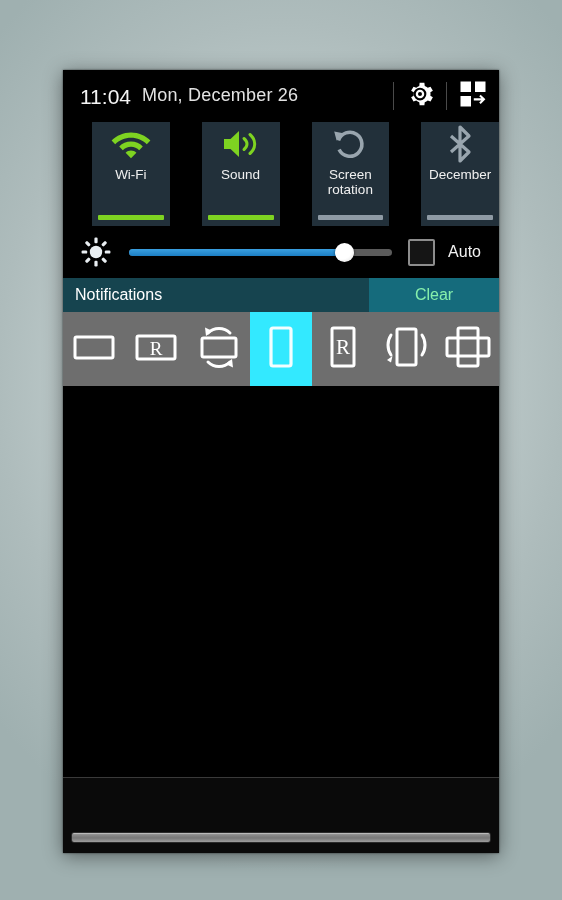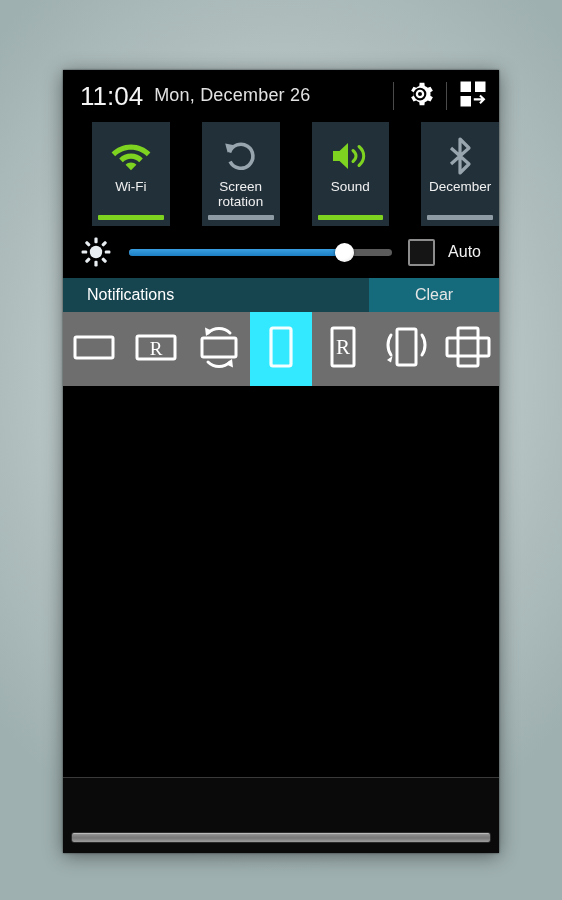--- a/index.html
+++ b/index.html
@@ -35,21 +35,21 @@
   #status-bar {
     height: 52px;
     background: #000000;
     display: flex;
     align-items: center;
     padding: 0 0 0 17px;
     position: relative;
   }
   .clock {
     color: #f4f4f4;
-    font-size: 26px;
+    font-size: 21px;
     font-weight: 300;
     letter-spacing: 0px;
     line-height: 1;
     font-family: "Liberation Sans", sans-serif;
   }
   .date {
     color: #e2e2e2;
     font-size: 18px;
     margin-left: 11px;
     letter-spacing: 0.2px;
@@ -83,21 +83,20 @@
     gap: 3px;
     padding: 0 0 0 0;
   }
   .tile {
     flex: 1 1 0;
     background: #22303a;
     display: flex;
     flex-direction: column;
     align-items: center;
     position: relative;
-    padding-top: 12px;
     min-width: 0;
     margin-left: 29px;
   }
   .tile-icon {
     height: 44px;
     display: flex;
     align-items: center;
     justify-content: center;
   }
   .tile-label {
@@ -183,32 +182,32 @@
   #notif-header {
     height: 34px;
     display: flex;
     background: #16444f;
     align-items: stretch;
   }
   #notif-title {
     flex: 1 1 auto;
     display: flex;
     align-items: center;
-    padding-left: 24px;
+    padding-left: 12px;
     color: #ffffff;
     font-size: 16px;
     background: #16444f;
   }
   #clear-button {
     width: 130px;
     background: #156b7c;
     display: flex;
     align-items: center;
     justify-content: center;
-    color: #e5e5e5;
+    color: #86efac;
     font-size: 16px;
   }
 
   
   #orientation-strip {
     height: 74px;
     background: #6e6e6e;
     display: flex;
     align-items: stretch;
   }
@@ -287,40 +286,40 @@
           <path fill="#7ed321" d="M21 22.4c-2.1 0-4 .9-5.4 2.3L21 30.2l5.4-5.5c-1.4-1.4-3.3-2.3-5.4-2.3z"></path>
         </svg>
       </div>
       <div class="tile-label">Wi-Fi</div>
       <div class="tile-bar on"></div>
     </div>
 
 
     <div class="tile">
       <div class="tile-icon">
-        <svg width="38" height="38" viewBox="0 0 38 38">
-          <path fill="none" stroke="#99a5ae" stroke-width="3.6" d="M7.5 15.5a12 12 0 1 1 .6 9"></path>
-          <path fill="#99a5ae" d="M3.2 6.5l10.4 2.1-8 7z"></path>
-        </svg>
-      </div>
-      <div class="tile-label">Screen
-rotation</div>
-      <div class="tile-bar off"></div>
-    </div>
-
-    <div class="tile">
-      <div class="tile-icon">
         <svg width="42" height="34" viewBox="0 0 42 34">
           <path fill="#7ed321" d="M4 12h6.5L19 4v26l-8.5-8H4z"></path>
           <path fill="none" stroke="#7ed321" stroke-width="3" stroke-linecap="round" d="M24 11.5c1.9 1.6 3 3.4 3 5.5s-1.1 3.9-3 5.5"></path>
           <path fill="none" stroke="#7ed321" stroke-width="3" stroke-linecap="round" d="M30 7.5c3 2.6 4.7 5.7 4.7 9.5s-1.7 6.9-4.7 9.5"></path>
         </svg>
       </div>
       <div class="tile-label">Sound</div>
       <div class="tile-bar on"></div>
+    </div>
+
+    <div class="tile">
+      <div class="tile-icon">
+        <svg width="38" height="38" viewBox="0 0 38 38">
+          <path fill="none" stroke="#99a5ae" stroke-width="3.6" d="M7.5 15.5a12 12 0 1 1 .6 9"></path>
+          <path fill="#99a5ae" d="M3.2 6.5l10.4 2.1-8 7z"></path>
+        </svg>
+      </div>
+      <div class="tile-label">Screen
+rotation</div>
+      <div class="tile-bar off"></div>
     </div>
 
     <div class="tile">
       <div class="tile-icon">
         <svg width="34" height="38" viewBox="0 0 34 38">
           <path fill="none" stroke="#99a5ae" stroke-width="3.2" stroke-linejoin="round" d="M17 2v34l9-9-18-16M17 36V2l9 9-18 16"></path>
         </svg>
       </div>
       <div class="tile-label">December</div>
       <div class="tile-bar off"></div>

